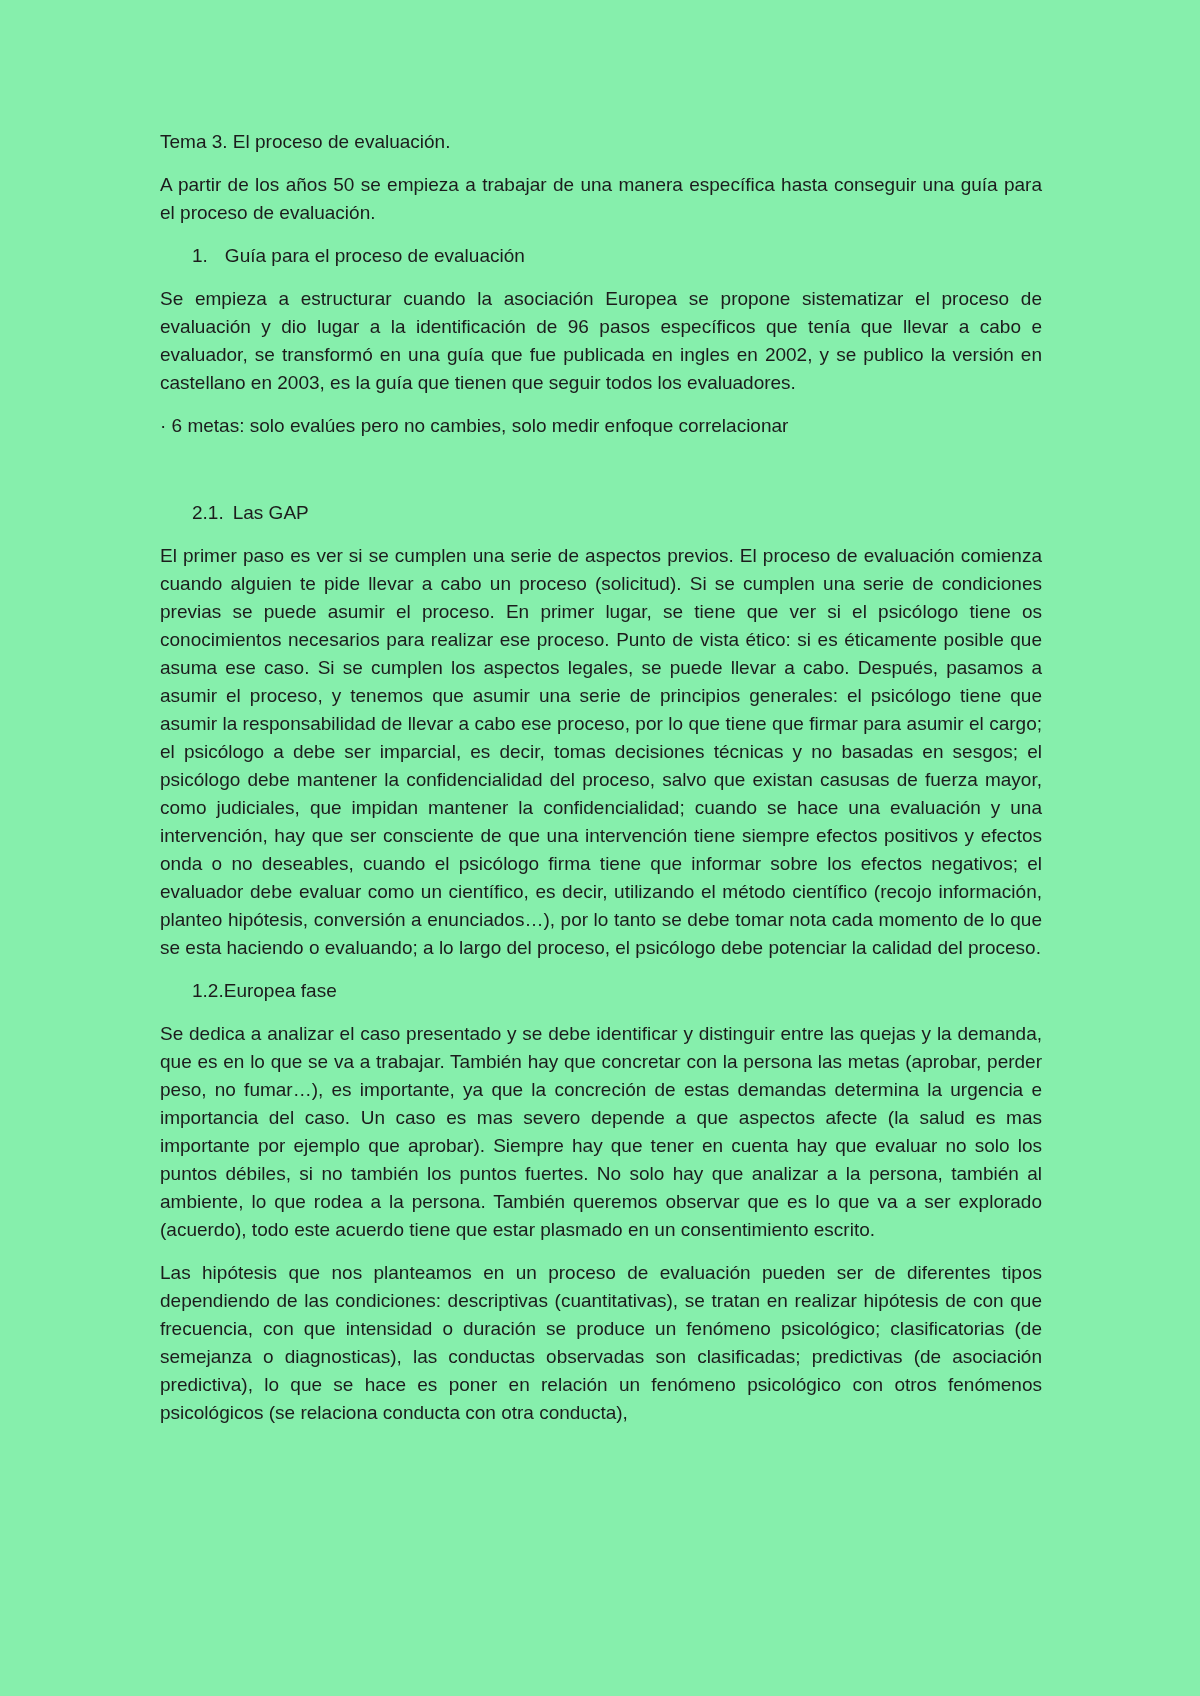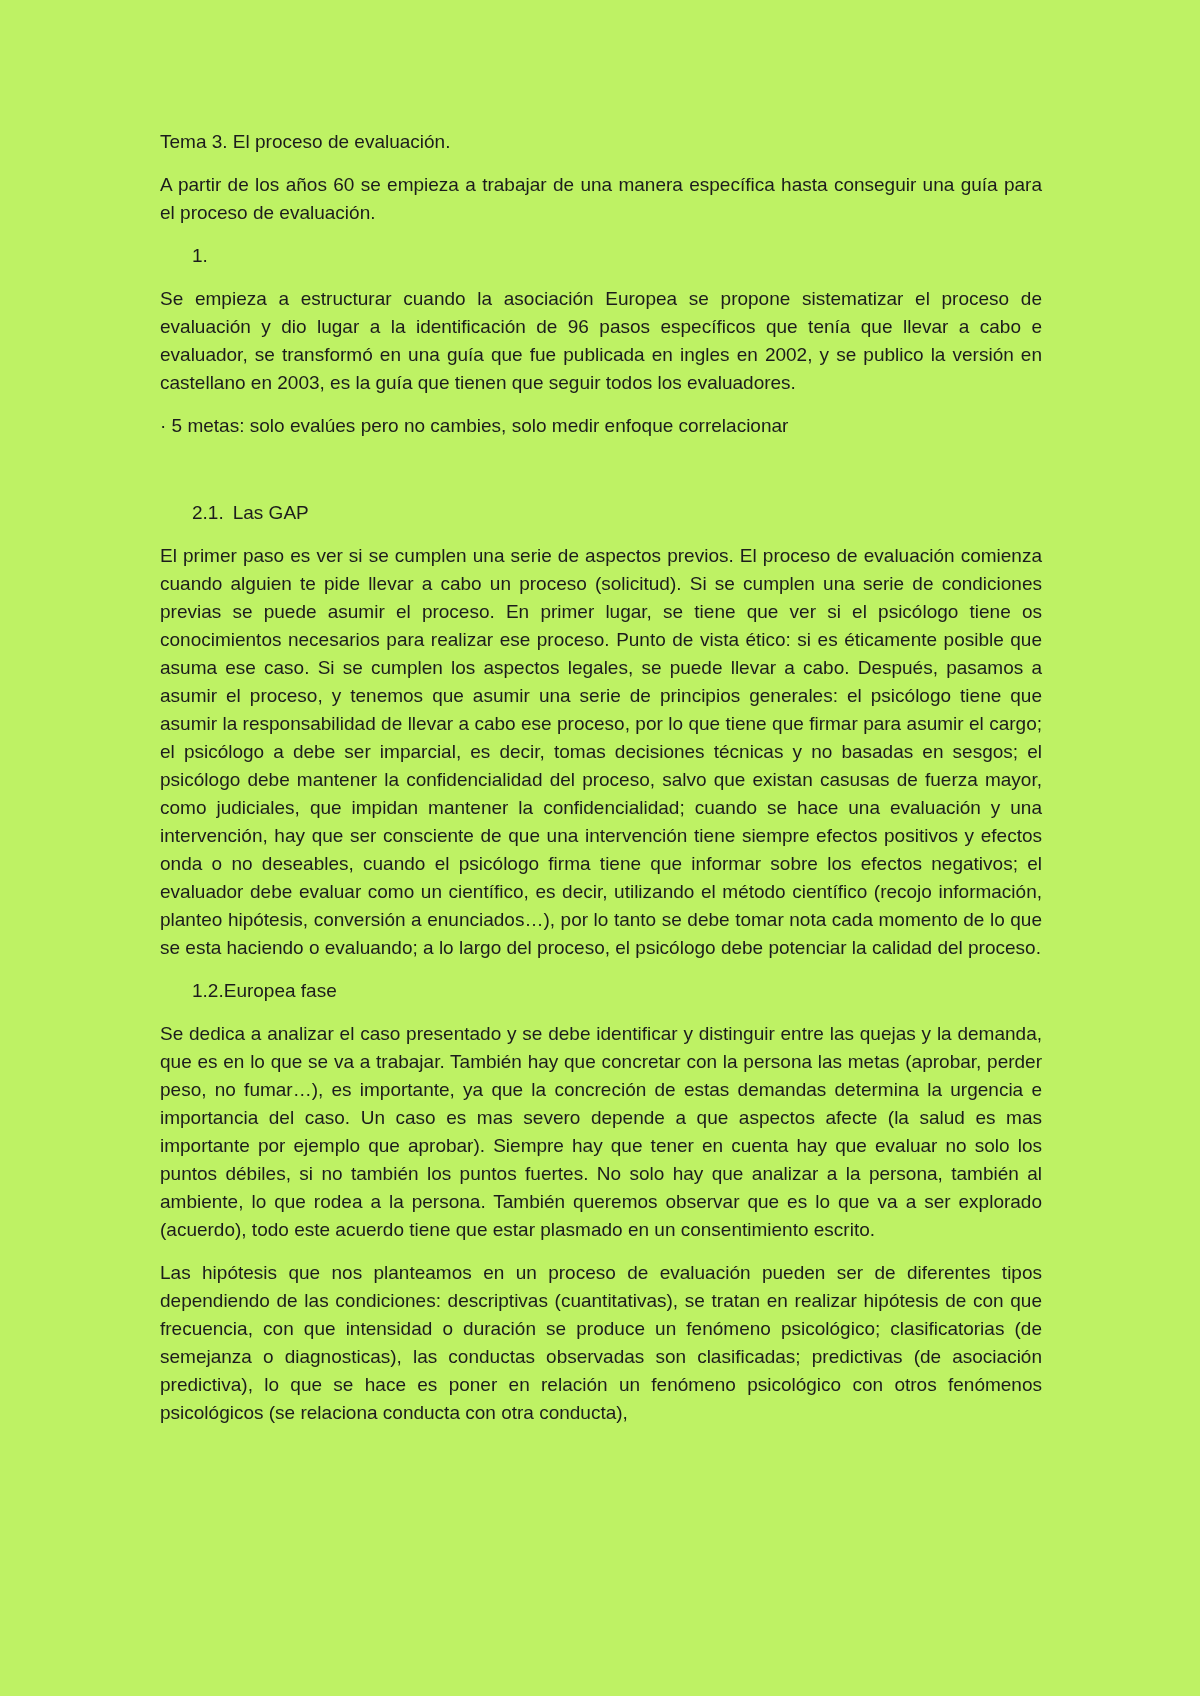--- a/index.html
+++ b/index.html
@@ -6,21 +6,21 @@
   html, body {
     margin: 0;
     padding: 0;
     background: #ffffff;
   }
   .page {
     position: relative;
     width: 1200px;
     height: 1696px;
     margin: 0 auto;
-    background: #bef264;
+    background: #86efac;
     padding: 128px 158px 60px 160px;
     font-family: "Liberation Sans", sans-serif;
     font-size: 19px;
     line-height: 28px;
     color: #1c1c1c;
     overflow: hidden;
   }
   .para {
     margin: 0 0 15px 0;
     text-align: justify;
@@ -39,29 +39,30 @@
   .h-sub  .htext { margin-left: 9px; margin-top: 44px; }
   .h-tight .htext { margin-left: 0; }
 </style>
 </head>
 <body>
 
 <div class="page">
 
   <p class="para left">Tema 3. El proceso de evaluación.</p>
 
-  <p class="para">A partir de los años 60 se empieza a trabajar de una manera específica hasta conseguir una guía para el proceso de evaluación.</p>
+  <p class="para">A partir de los años 50 se empieza a trabajar de una manera específica hasta conseguir una guía para el proceso de evaluación.</p>
 
   <div class="heading h-main">
     <span class="hnum">1.</span>
+    <span class="htext">Guía para el proceso de evaluación</span>
   </div>
 
   <p class="para">Se empieza a estructurar cuando la asociación Europea se propone sistematizar el proceso de evaluación y dio lugar a la identificación de 96 pasos específicos que tenía que llevar a cabo e evaluador, se transformó en una guía que fue publicada en ingles en 2002, y se publico la versión en castellano en 2003, es la guía que tienen que seguir todos los evaluadores.</p>
 
-  <p class="para left">· 5 metas: solo evalúes pero no cambies, solo medir enfoque correlacionar</p>
+  <p class="para left">· 6 metas: solo evalúes pero no cambies, solo medir enfoque correlacionar</p>
 
   <div class="heading h-sub">
     <span class="hnum">2.1.</span>
     <span class="htext">Las GAP</span>
   </div>
 
   <p class="para">El primer paso es ver si se cumplen una serie de aspectos previos. El proceso de evaluación comienza cuando alguien te pide llevar a cabo un proceso (solicitud). Si se cumplen una serie de condiciones previas se puede asumir el proceso. En primer lugar, se tiene que ver si el psicólogo tiene os conocimientos necesarios para realizar ese proceso. Punto de vista ético: si es éticamente posible que asuma ese caso. Si se cumplen los aspectos legales, se puede llevar a cabo. Después, pasamos a asumir el proceso, y tenemos que asumir una serie de principios generales: el psicólogo tiene que asumir la responsabilidad de llevar a cabo ese proceso, por lo que tiene que firmar para asumir el cargo; el psicólogo a debe ser imparcial, es decir, tomas decisiones técnicas y no basadas en sesgos; el psicólogo debe mantener la confidencialidad del proceso, salvo que existan casusas de fuerza mayor, como judiciales, que impidan mantener la confidencialidad; cuando se hace una evaluación y una intervención, hay que ser consciente de que una intervención tiene siempre efectos positivos y efectos onda o no deseables, cuando el psicólogo firma tiene que informar sobre los efectos negativos; el evaluador debe evaluar como un científico, es decir, utilizando el método científico (recojo información, planteo hipótesis, conversión a enunciados…), por lo tanto se debe tomar nota cada momento de lo que se esta haciendo o evaluando; a lo largo del proceso, el psicólogo debe potenciar la calidad del proceso.</p>
 
   <div class="heading h-tight">
     <span class="hnum">1.2.</span>

